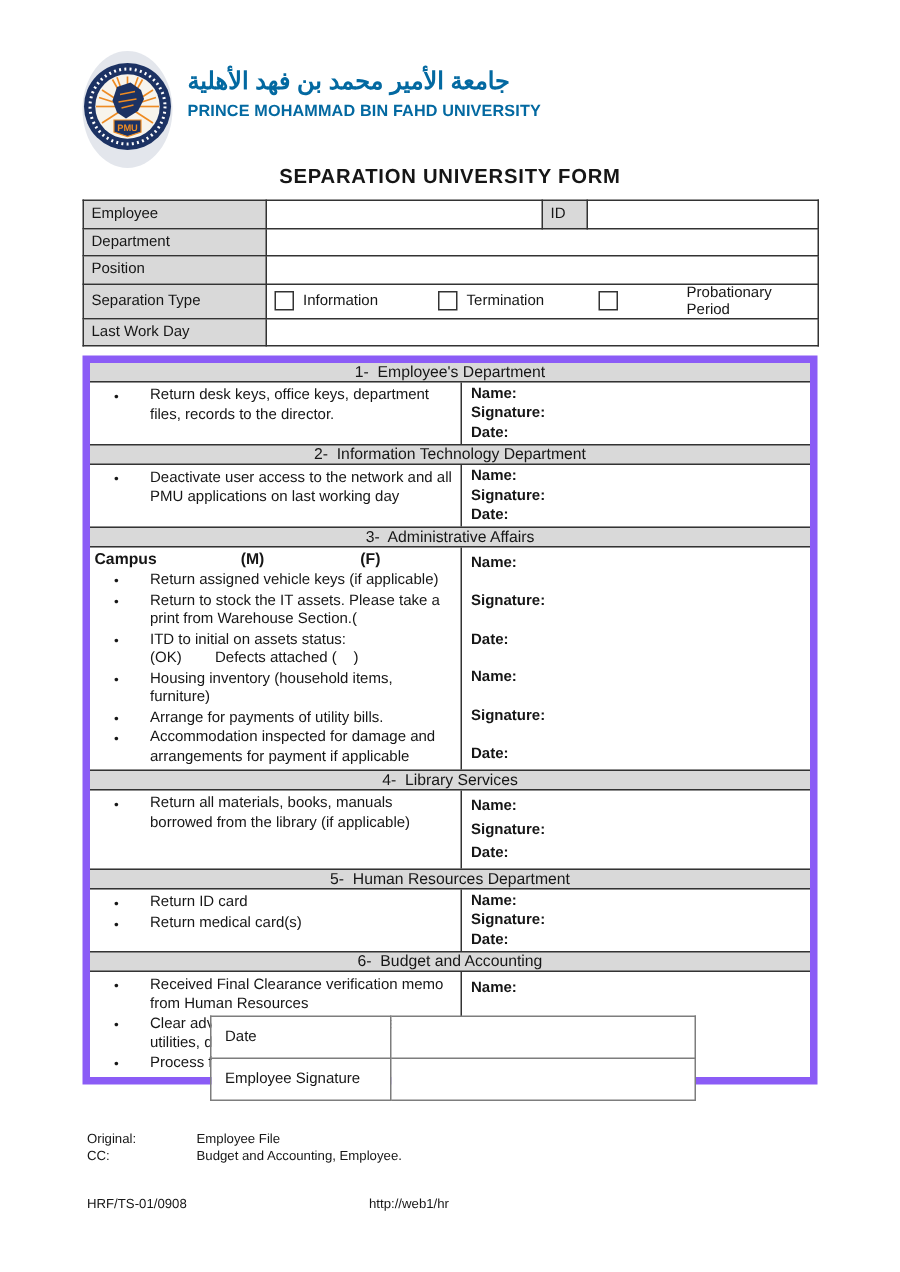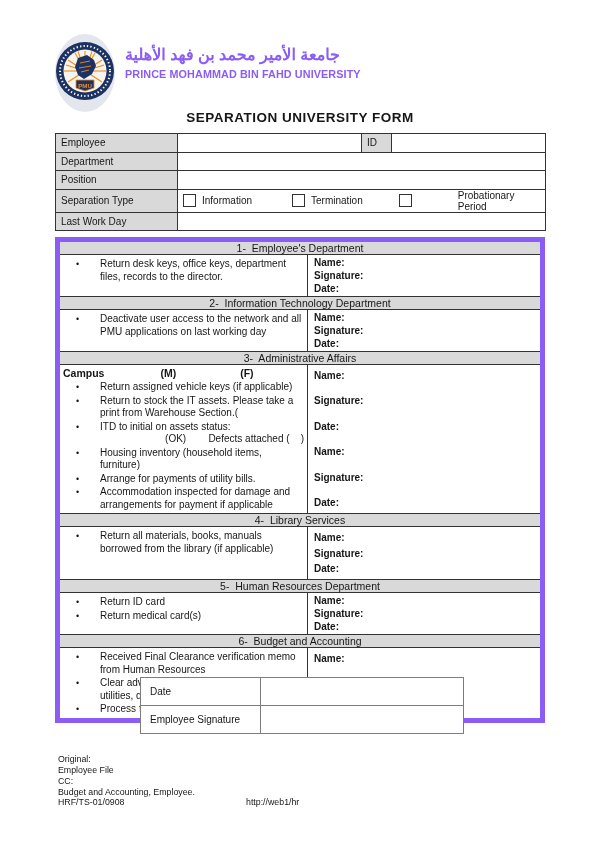--- a/index.html
+++ b/index.html
@@ -2,21 +2,21 @@
 <html><head>
 <meta charset="utf-8">
 <style>
   html,body{margin:0;padding:0;background:#fff;}
   .page{position:relative;width:600px;height:848px;background:#ffffff;overflow:hidden;
         font-family:"Liberation Sans",sans-serif;color:#161616;}
 
   
   .brandrow{position:absolute;top:32px;left:54px;display:flex;align-items:flex-start;}
   .logo{width:64px;height:82px;flex:none;}
-  .brandtext{margin-left:7px;padding-top:13px;color:#8b5cf6;}
+  .brandtext{margin-left:7px;padding-top:13px;color:#0369a1;}
   .arabic{font-size:16px;font-weight:bold;direction:rtl;text-align:left;line-height:20px;}
   .english{font-size:10.8px;font-weight:bold;letter-spacing:.1px;margin-top:3px;}
   .title{position:absolute;top:110px;left:0;width:100%;text-align:center;
          font-size:13.5px;font-weight:bold;letter-spacing:.5px;}
 
   
   .info-table{position:absolute;top:133px;left:55px;width:490px;border-collapse:collapse;
               table-layout:fixed;font-size:10px;}
   .info-table td{border:1px solid #333;height:17.6px;padding:0 5px;overflow:hidden;}
   .info-table td.lbl{background:#d9d9d9;}
@@ -34,33 +34,33 @@
   .sec-row + .sec-header, .sec-header + .sec-header{border-top:1px solid #333;}
   .sec-row{display:flex;box-sizing:border-box;}
   .sec-tasks{width:248px;flex:none;border-right:1px solid #333;box-sizing:border-box;
              padding:2px 3px 2px 0;}
   .group-heading{font-weight:bold;font-size:10.5px;line-height:13px;padding-left:3px;}
   .group-heading .hcol{margin-left:56px;}
   .group-heading .hcol + .hcol{margin-left:64px;}
   .task-item{display:flex;margin-top:1px;}
   .marker{flex:0 0 40px;box-sizing:border-box;padding-left:16px;font-size:9px;line-height:12.5px;}
   .task-text{flex:1;line-height:12.5px;}
-  .task-sub{margin-left:40px;line-height:12.5px;white-space:pre-wrap;text-align:right;}
+  .task-sub{margin-left:40px;line-height:12.5px;white-space:pre-wrap;}
   .sec-signoff{flex:1;display:flex;flex-direction:column;padding:1px 4px 1px 6px;}
   .signoff-label{font-weight:bold;line-height:13px;}
   .sec-signoff.spread{justify-content:space-between;padding-top:4px;padding-bottom:4px;}
 
   
   .sig-table{position:absolute;top:677px;left:140px;border-collapse:collapse;
              table-layout:fixed;font-size:10px;}
   .sig-table td{border:1px solid #7d7d7d;height:27px;padding:0 9px;background:#fff;}
 
   
   .distribution{position:absolute;top:754px;left:58px;font-size:8.8px;line-height:11px;}
-  .dist-row{display:flex;flex-direction:column;}
+  .dist-row{display:flex;}
   .dist-label{width:73px;flex:none;}
   .docfooter{position:absolute;top:797px;left:58px;font-size:8.8px;width:360px;}
   .docfooter .url{position:absolute;left:188px;top:0;}
 </style>
 </head>
 <body>
 
 <div class="page">
 
   <div class="brandrow">

